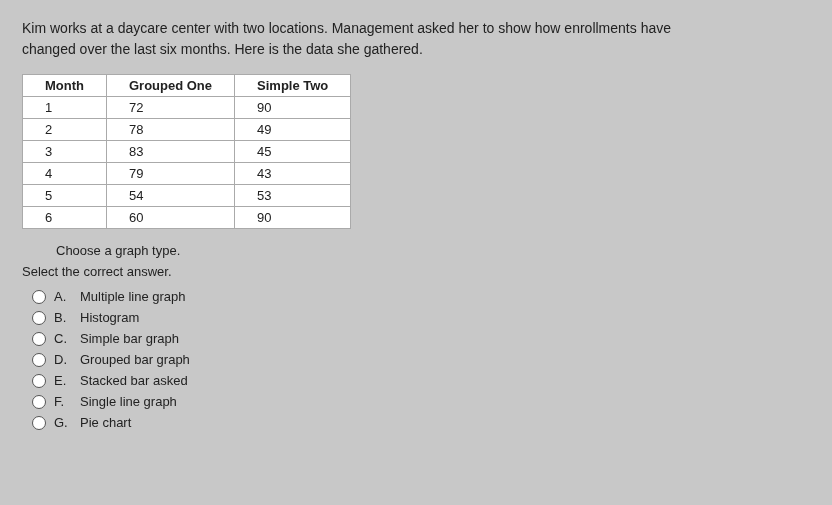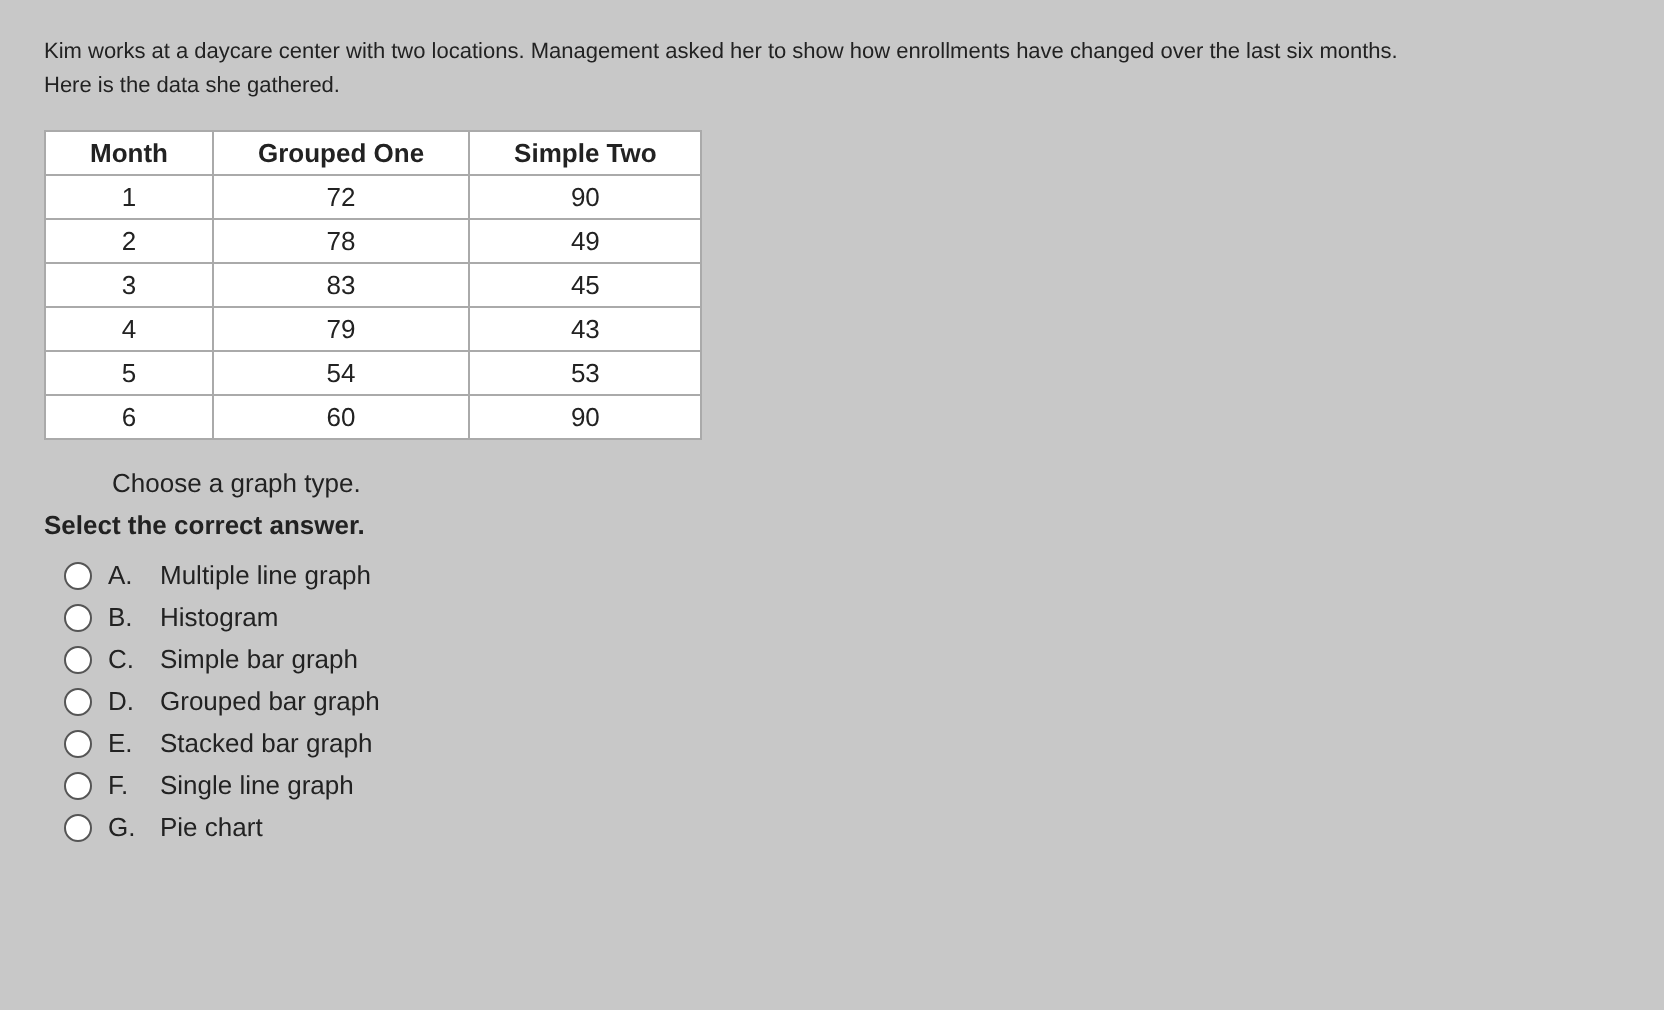--- a/index.html
+++ b/index.html
@@ -6,50 +6,49 @@
     body {
       width: 832px;
       height: 505px;
       background-color: #c8c8c8;
       font-family: Arial, sans-serif;
       font-size: 13px;
       color: #222;
       padding: 18px 22px;
     }
     .intro-text {
-      font-size: 11px;
+      font-size: 14px;
       line-height: 1.5;
       margin-bottom: 14px;
       max-width: 680px;
     }
     .data-table {
       border-collapse: collapse;
       margin-bottom: 14px;
       background: #fff;
       min-width: 280px;
     }
     .data-table th, .data-table td {
       border: 1px solid #aaa;
       padding: 3px 22px;
-      text-align: center;
+      text-align: left;
       font-size: 13px;
     }
     .data-table th {
       font-weight: bold;
       background: #fff;
     }
     .choose-label {
       font-size: 13px;
       margin-bottom: 6px;
       margin-left: 34px;
     }
     .select-label {
       font-size: 13px;
       margin-bottom: 10px;
-      font-weight: bold;
     }
     .options-list {
       list-style: none;
       display: flex;
       flex-direction: column;
       gap: 6px;
       padding-left: 10px;
     }
     .option-item {
       display: flex;
@@ -135,21 +134,21 @@
       <span>Simple bar graph</span>
     </li>
     <li class="option-item">
       <span class="radio-circle"></span>
       <span style="font-weight: normal; min-width: 18px;">D.</span>
       <span>Grouped bar graph</span>
     </li>
     <li class="option-item">
       <span class="radio-circle"></span>
       <span style="font-weight: normal; min-width: 18px;">E.</span>
-      <span>Stacked bar graph</span>
+      <span>Stacked bar asked</span>
     </li>
     <li class="option-item">
       <span class="radio-circle"></span>
       <span style="font-weight: normal; min-width: 18px;">F.</span>
       <span>Single line graph</span>
     </li>
     <li class="option-item">
       <span class="radio-circle"></span>
       <span style="font-weight: normal; min-width: 18px;">G.</span>
       <span>Pie chart</span>

